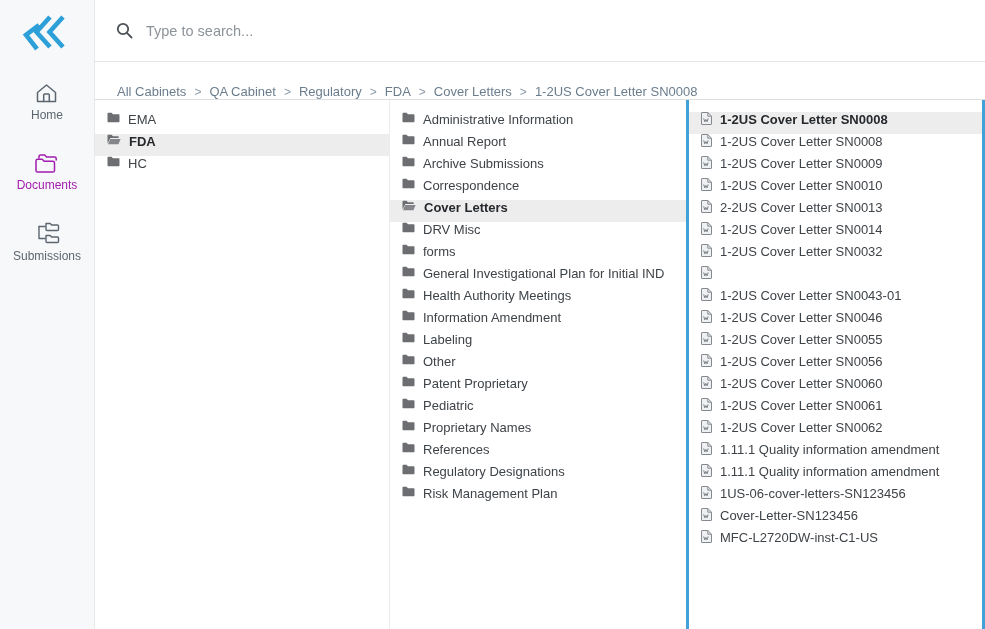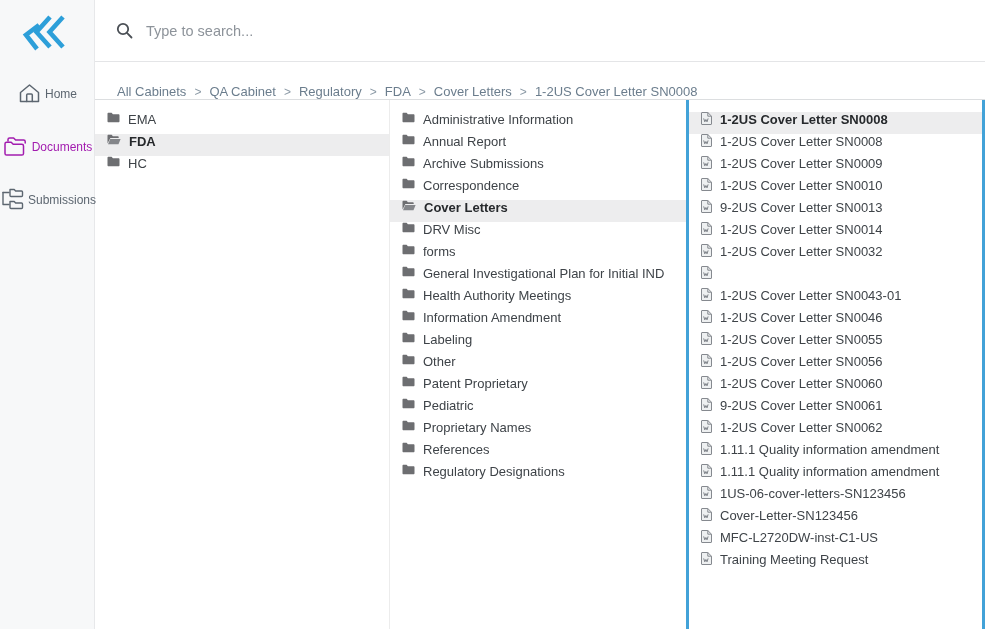--- a/index.html
+++ b/index.html
@@ -19,21 +19,21 @@
     border-right: 1px solid #e7e8ea;
     display: flex;
     flex-direction: column;
     align-items: center;
     padding-top: 8px;
     flex-shrink: 0;
   }
   .logo { width: 62px; height: 50px; display: flex; align-items: center; justify-content: center; cursor: pointer; }
   .nav { margin-top: 24px; display: flex; flex-direction: column; align-items: center; }
   .nav-item {
-    display: flex; flex-direction: row; align-items: center;
+    display: flex; flex-direction: column; align-items: center;
     gap: 3px; margin-bottom: 30px; cursor: pointer;
     color: #5c6670; font-size: 12px;
   }
   .nav-item.active { color: #a21caf; }
   .nav-item svg { stroke: currentColor; }
 
   
   .main { flex: 1; display: flex; flex-direction: column; min-width: 0; }
 
   .searchbar {
@@ -370,20 +370,29 @@
           <div class="row">
             <span class="icon icon-closed">
               <svg width="13" height="11" viewBox="0 0 13 11">
                 <path d="M0.5 1.8 C0.5 1.2 0.95 0.8 1.5 0.8 H4.6 L5.9 2.2 H11.5 C12.05 2.2 12.5 2.65 12.5 3.2 V9.2 C12.5 9.75 12.05 10.2 11.5 10.2 H1.5 C0.95 10.2 0.5 9.75 0.5 9.2 Z" fill="#6d6e71"></path>
               </svg>
             </span>
 
             <span class="row-label">Regulatory Designations</span>
           </div>
 
+          <div class="row">
+            <span class="icon icon-closed">
+              <svg width="13" height="11" viewBox="0 0 13 11">
+                <path d="M0.5 1.8 C0.5 1.2 0.95 0.8 1.5 0.8 H4.6 L5.9 2.2 H11.5 C12.05 2.2 12.5 2.65 12.5 3.2 V9.2 C12.5 9.75 12.05 10.2 11.5 10.2 H1.5 C0.95 10.2 0.5 9.75 0.5 9.2 Z" fill="#6d6e71"></path>
+              </svg>
+            </span>
+
+            <span class="row-label">Risk Management Plan</span>
+          </div>
         </section>
 
       <section class="col col-docs">
 
           <div class="row selected">
             <span class="icon">
               <svg width="11" height="13" viewBox="0 0 11 13">
                 <path d="M1 0.5 H6.8 L10.5 4.2 V12 a0.5 0.5 0 0 1 -0.5 0.5 H1 A0.5 0.5 0 0 1 0.5 12 V1 A0.5 0.5 0 0 1 1 0.5 Z" fill="#eef0f1" stroke="#85898f" stroke-width="1"></path>
                 <path d="M6.8 0.5 V4.2 H10.5" fill="none" stroke="#85898f" stroke-width="1"></path>
                 <path d="M2.8 6.8 l1 3 1.1-2.3 1.1 2.3 1-3" fill="none" stroke="#6f747a" stroke-width="0.9" stroke-linejoin="round" stroke-linecap="round"></path>
@@ -426,21 +435,21 @@
           </div>
 
           <div class="row">
             <span class="icon">
               <svg width="11" height="13" viewBox="0 0 11 13">
                 <path d="M1 0.5 H6.8 L10.5 4.2 V12 a0.5 0.5 0 0 1 -0.5 0.5 H1 A0.5 0.5 0 0 1 0.5 12 V1 A0.5 0.5 0 0 1 1 0.5 Z" fill="#eef0f1" stroke="#85898f" stroke-width="1"></path>
                 <path d="M6.8 0.5 V4.2 H10.5" fill="none" stroke="#85898f" stroke-width="1"></path>
                 <path d="M2.8 6.8 l1 3 1.1-2.3 1.1 2.3 1-3" fill="none" stroke="#6f747a" stroke-width="0.9" stroke-linejoin="round" stroke-linecap="round"></path>
               </svg>
             </span>
-            <span class="row-label">9-2US Cover Letter SN0013</span>
+            <span class="row-label">2-2US Cover Letter SN0013</span>
           </div>
 
           <div class="row">
             <span class="icon">
               <svg width="11" height="13" viewBox="0 0 11 13">
                 <path d="M1 0.5 H6.8 L10.5 4.2 V12 a0.5 0.5 0 0 1 -0.5 0.5 H1 A0.5 0.5 0 0 1 0.5 12 V1 A0.5 0.5 0 0 1 1 0.5 Z" fill="#eef0f1" stroke="#85898f" stroke-width="1"></path>
                 <path d="M6.8 0.5 V4.2 H10.5" fill="none" stroke="#85898f" stroke-width="1"></path>
                 <path d="M2.8 6.8 l1 3 1.1-2.3 1.1 2.3 1-3" fill="none" stroke="#6f747a" stroke-width="0.9" stroke-linejoin="round" stroke-linecap="round"></path>
               </svg>
             </span>
@@ -524,21 +533,21 @@
           </div>
 
           <div class="row">
             <span class="icon">
               <svg width="11" height="13" viewBox="0 0 11 13">
                 <path d="M1 0.5 H6.8 L10.5 4.2 V12 a0.5 0.5 0 0 1 -0.5 0.5 H1 A0.5 0.5 0 0 1 0.5 12 V1 A0.5 0.5 0 0 1 1 0.5 Z" fill="#eef0f1" stroke="#85898f" stroke-width="1"></path>
                 <path d="M6.8 0.5 V4.2 H10.5" fill="none" stroke="#85898f" stroke-width="1"></path>
                 <path d="M2.8 6.8 l1 3 1.1-2.3 1.1 2.3 1-3" fill="none" stroke="#6f747a" stroke-width="0.9" stroke-linejoin="round" stroke-linecap="round"></path>
               </svg>
             </span>
-            <span class="row-label">9-2US Cover Letter SN0061</span>
+            <span class="row-label">1-2US Cover Letter SN0061</span>
           </div>
 
           <div class="row">
             <span class="icon">
               <svg width="11" height="13" viewBox="0 0 11 13">
                 <path d="M1 0.5 H6.8 L10.5 4.2 V12 a0.5 0.5 0 0 1 -0.5 0.5 H1 A0.5 0.5 0 0 1 0.5 12 V1 A0.5 0.5 0 0 1 1 0.5 Z" fill="#eef0f1" stroke="#85898f" stroke-width="1"></path>
                 <path d="M6.8 0.5 V4.2 H10.5" fill="none" stroke="#85898f" stroke-width="1"></path>
                 <path d="M2.8 6.8 l1 3 1.1-2.3 1.1 2.3 1-3" fill="none" stroke="#6f747a" stroke-width="0.9" stroke-linejoin="round" stroke-linecap="round"></path>
               </svg>
             </span>
@@ -593,27 +602,17 @@
             <span class="icon">
               <svg width="11" height="13" viewBox="0 0 11 13">
                 <path d="M1 0.5 H6.8 L10.5 4.2 V12 a0.5 0.5 0 0 1 -0.5 0.5 H1 A0.5 0.5 0 0 1 0.5 12 V1 A0.5 0.5 0 0 1 1 0.5 Z" fill="#eef0f1" stroke="#85898f" stroke-width="1"></path>
                 <path d="M6.8 0.5 V4.2 H10.5" fill="none" stroke="#85898f" stroke-width="1"></path>
                 <path d="M2.8 6.8 l1 3 1.1-2.3 1.1 2.3 1-3" fill="none" stroke="#6f747a" stroke-width="0.9" stroke-linejoin="round" stroke-linecap="round"></path>
               </svg>
             </span>
             <span class="row-label">MFC-L2720DW-inst-C1-US</span>
           </div>
 
-          <div class="row">
-            <span class="icon">
-              <svg width="11" height="13" viewBox="0 0 11 13">
-                <path d="M1 0.5 H6.8 L10.5 4.2 V12 a0.5 0.5 0 0 1 -0.5 0.5 H1 A0.5 0.5 0 0 1 0.5 12 V1 A0.5 0.5 0 0 1 1 0.5 Z" fill="#eef0f1" stroke="#85898f" stroke-width="1"></path>
-                <path d="M6.8 0.5 V4.2 H10.5" fill="none" stroke="#85898f" stroke-width="1"></path>
-                <path d="M2.8 6.8 l1 3 1.1-2.3 1.1 2.3 1-3" fill="none" stroke="#6f747a" stroke-width="0.9" stroke-linejoin="round" stroke-linecap="round"></path>
-              </svg>
-            </span>
-            <span class="row-label">Training Meeting Request</span>
-          </div>
         </section>
 
     </div>
   </main>
 </div>
 
 </body></html>

